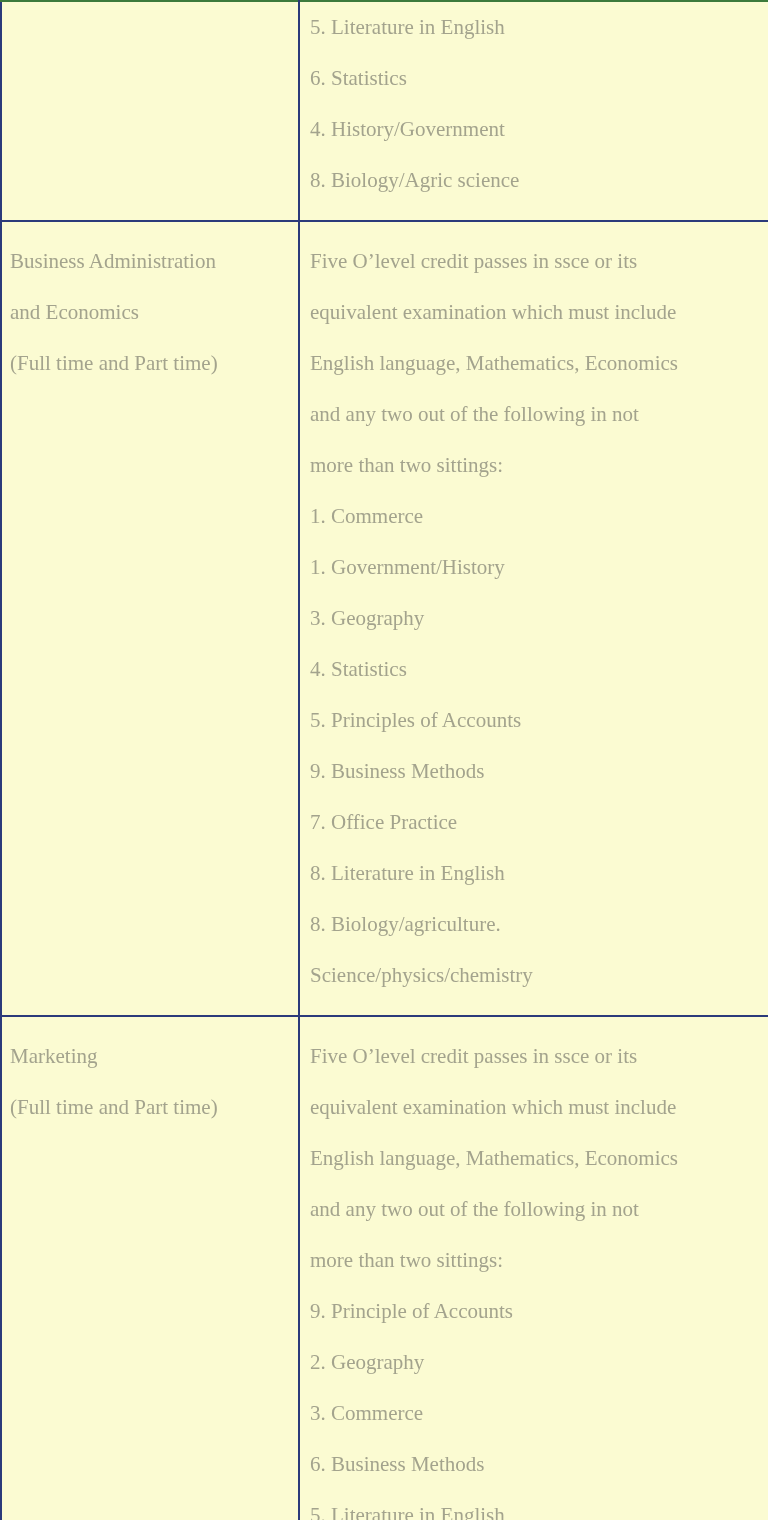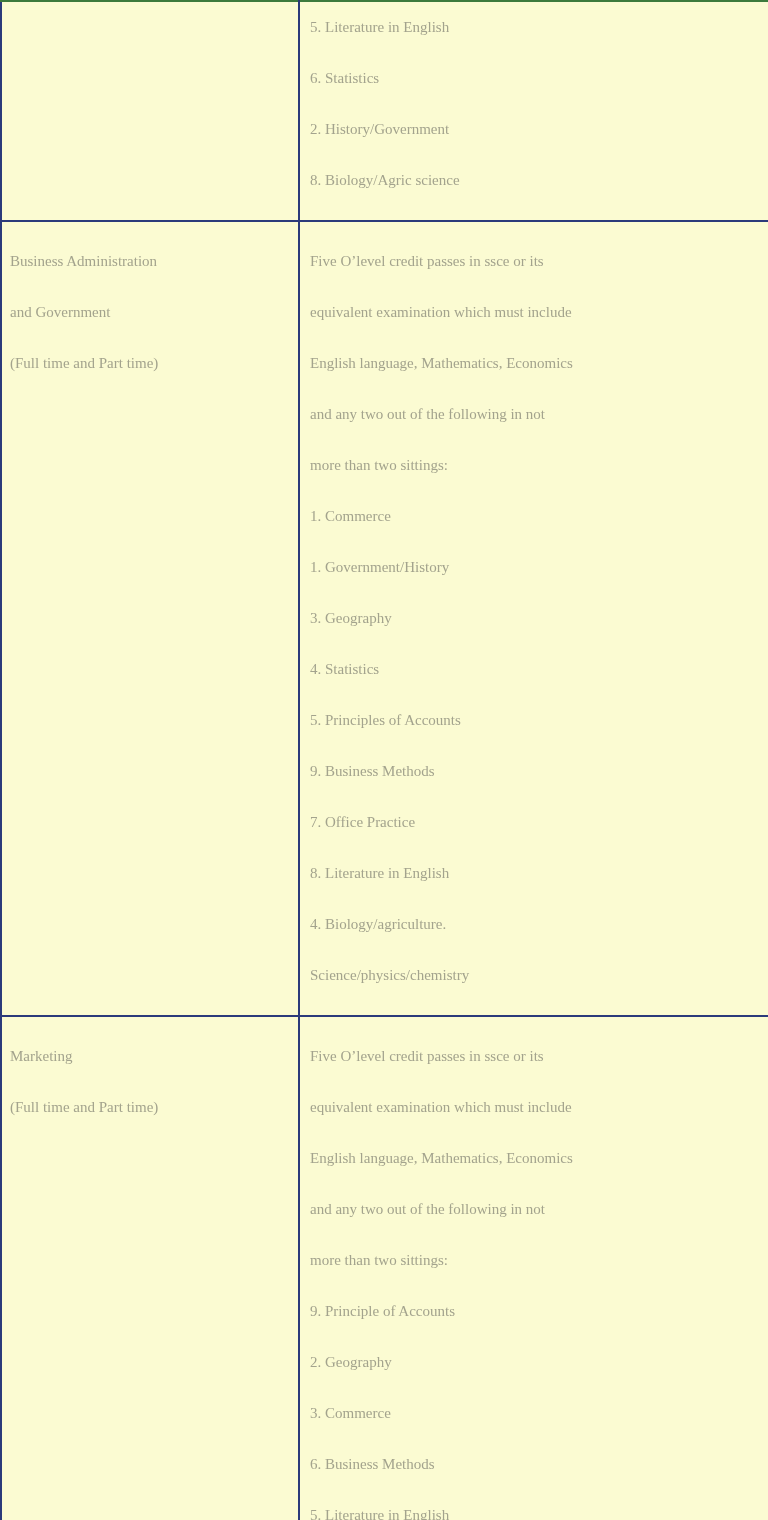--- a/index.html
+++ b/index.html
@@ -33,21 +33,21 @@
   }
   
   .cell-inner {
     padding: 14px 14px 14px 8px;
   }
   .cell-inner.right {
     padding-left: 10px;
     padding-right: 12px;
   }
   .line {
-    font-size: 15px;
+    font-size: 21px;
     line-height: 51px;
     color: #a3a38d;
     white-space: nowrap;
   }
   
   .row-top-green > td {
     border-top: 2px solid #3c7a3c;
   }
   .row-sep > td {
     border-top: 2px solid #2b3a7a;
@@ -75,50 +75,50 @@
   <tbody>
 
     <tr class="row-top-green">
       <td class="col-left outer-left">
         <div class="cell-inner"></div>
       </td>
       <td class="col-right outer-right">
         <div class="cell-inner right first-cell-pad">
           <div class="line">5. Literature in English</div>
           <div class="line">6. Statistics</div>
-          <div class="line">2. History/Government</div>
+          <div class="line">4. History/Government</div>
           <div class="line">8. Biology/Agric science</div>
         </div>
       </td>
     </tr>
 
     <tr class="row-sep">
       <td class="col-left outer-left">
         <div class="cell-inner">
           <div class="line">Business Administration</div>
-          <div class="line">and Government</div>
+          <div class="line">and Economics</div>
           <div class="line">(Full time and Part time)</div>
         </div>
       </td>
       <td class="col-right outer-right">
         <div class="cell-inner right">
           <div class="line">Five O’level credit passes in ssce or its</div>
           <div class="line">equivalent examination which must include</div>
           <div class="line">English language, Mathematics, Economics</div>
           <div class="line">and any two out of the following in not</div>
           <div class="line">more than two sittings:</div>
           <div class="line">1. Commerce</div>
           <div class="line">1. Government/History</div>
           <div class="line">3. Geography</div>
           <div class="line">4. Statistics</div>
           <div class="line">5. Principles of Accounts</div>
           <div class="line">9. Business Methods</div>
           <div class="line">7. Office Practice</div>
           <div class="line">8. Literature in English</div>
-          <div class="line">4. Biology/agriculture.</div>
+          <div class="line">8. Biology/agriculture.</div>
           <div class="line">Science/physics/chemistry</div>
         </div>
       </td>
     </tr>
 
     <tr class="row-sep">
       <td class="col-left outer-left clip-bottom">
         <div class="cell-inner">
           <div class="line">Marketing</div>
           <div class="line">(Full time and Part time)</div>

